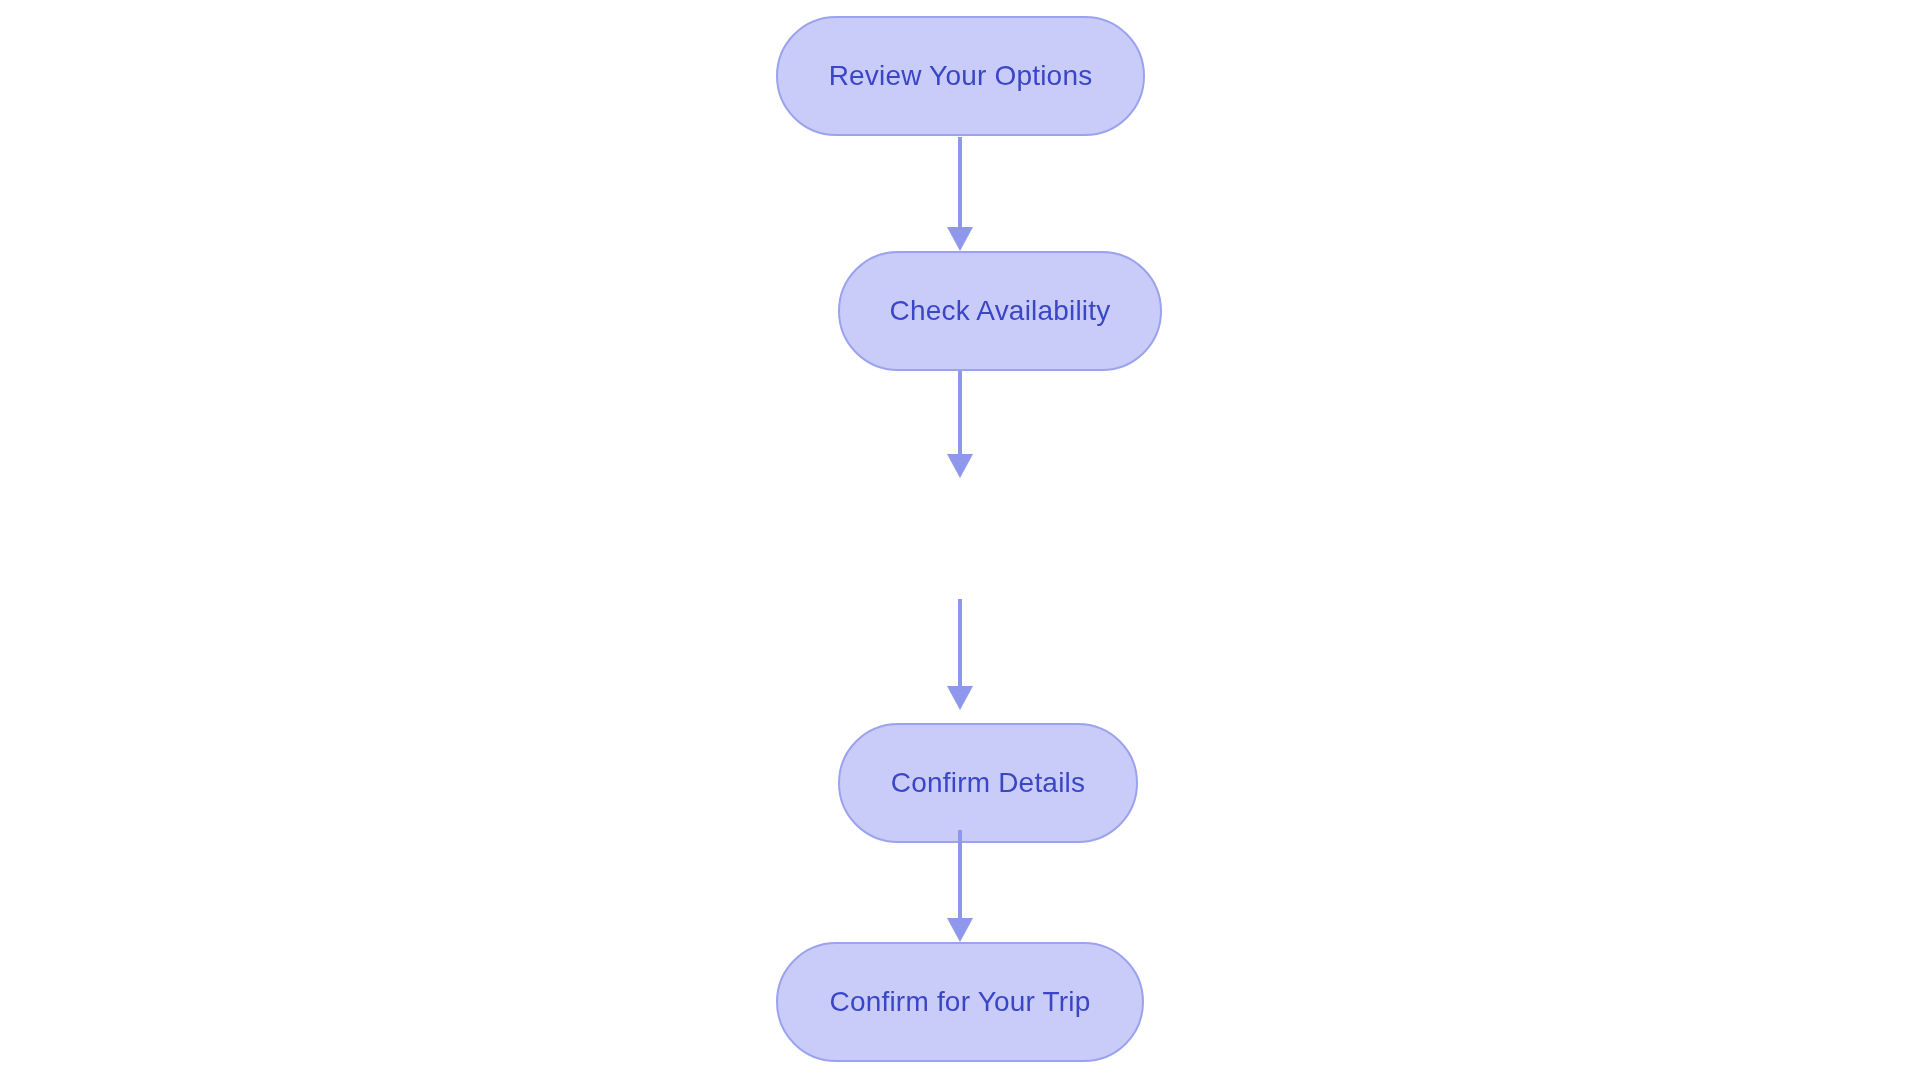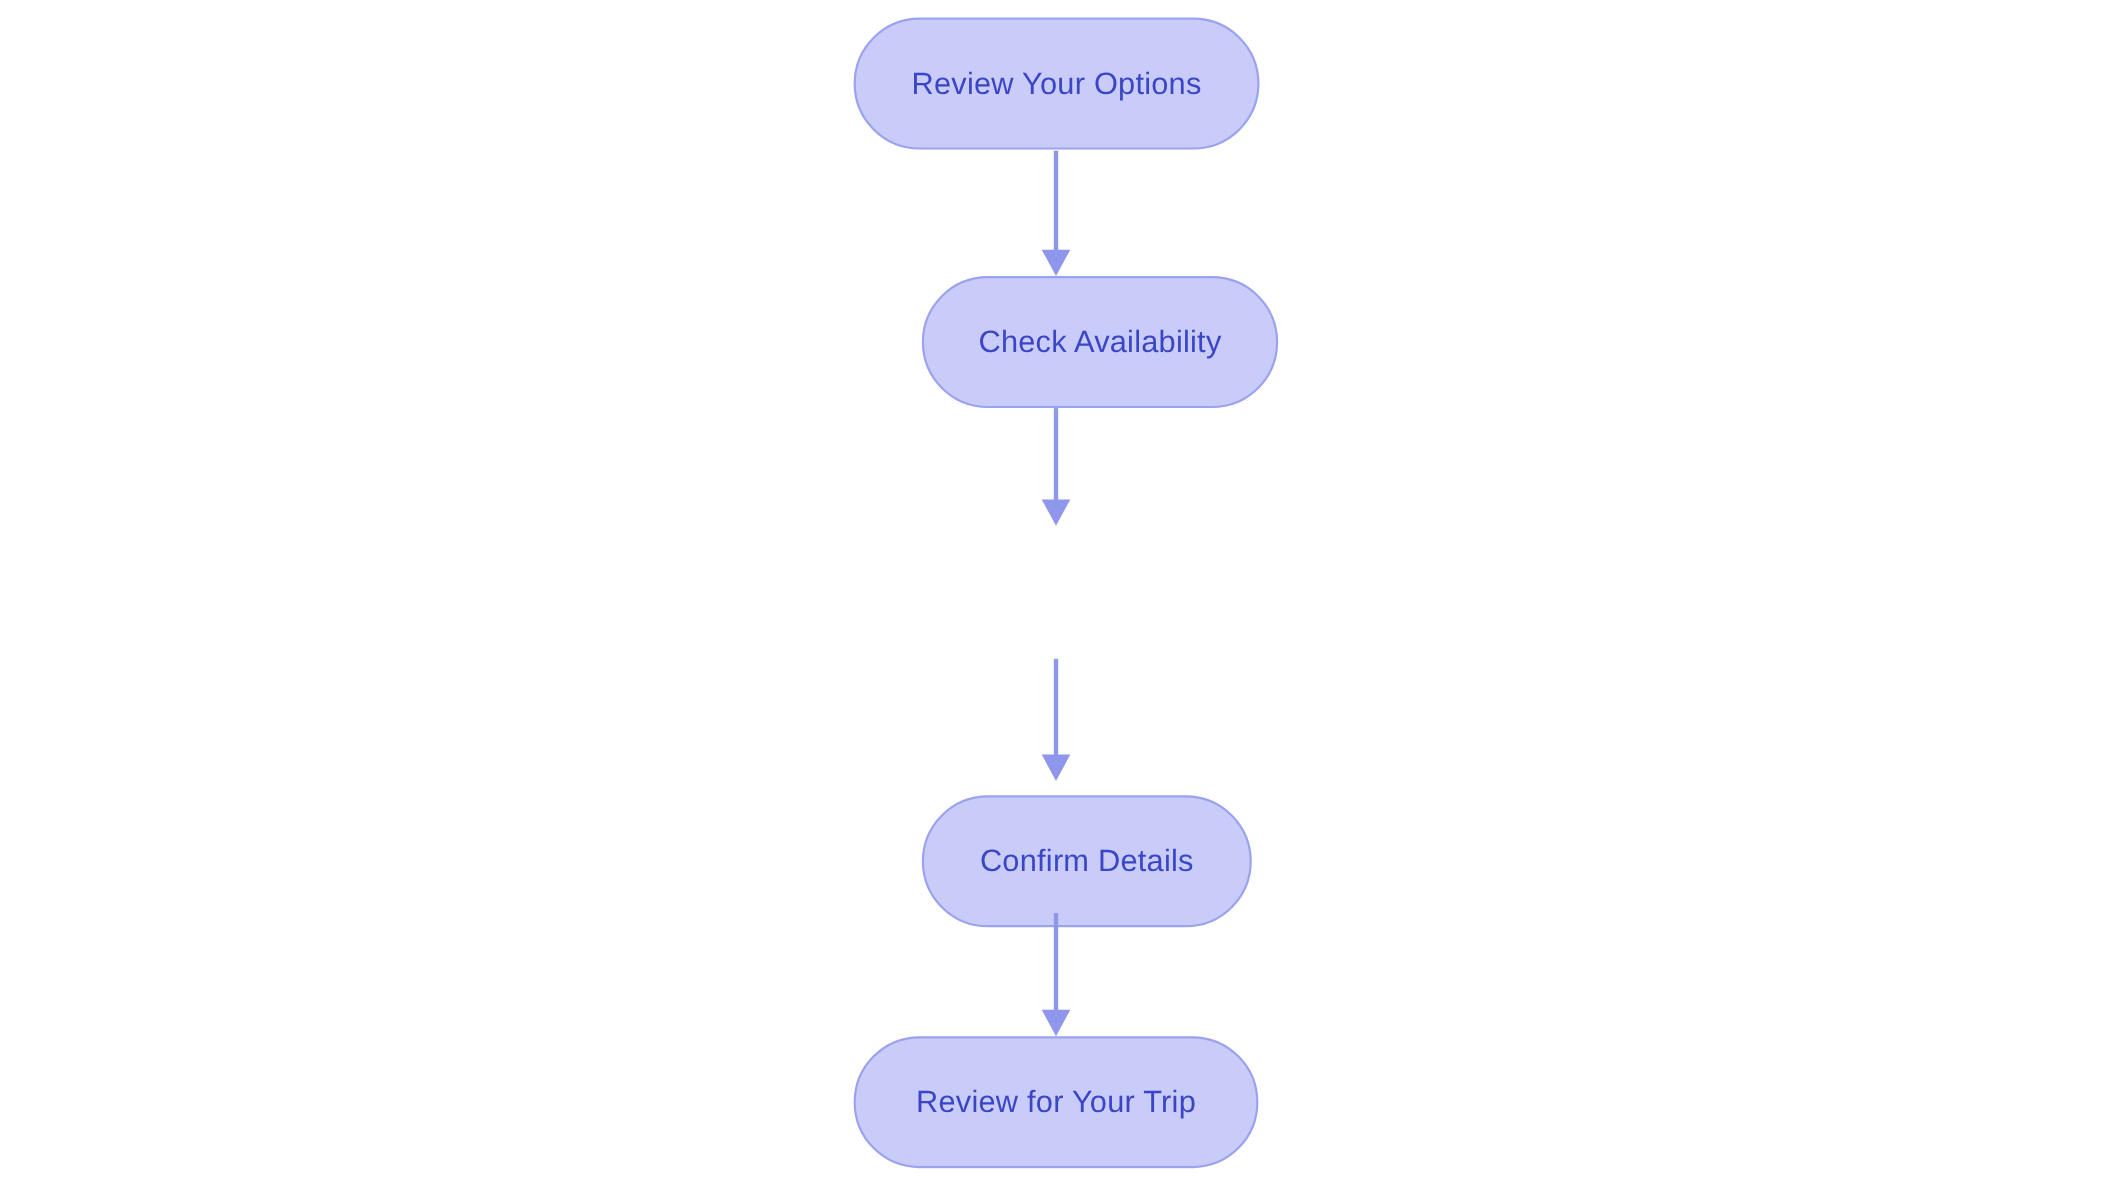--- a/index.html
+++ b/index.html
@@ -85,16 +85,16 @@
   <div class="node node-4">
     <span>Confirm Details</span>
   </div>
 
   <div class="arrow arrow-4">
     <div class="shaft"></div>
     <div class="head"></div>
   </div>
 
   <div class="node node-5">
-    <span>Review for Your Trip</span>
+    <span>Confirm for Your Trip</span>
   </div>
 
 </div>
 
 </body></html>

